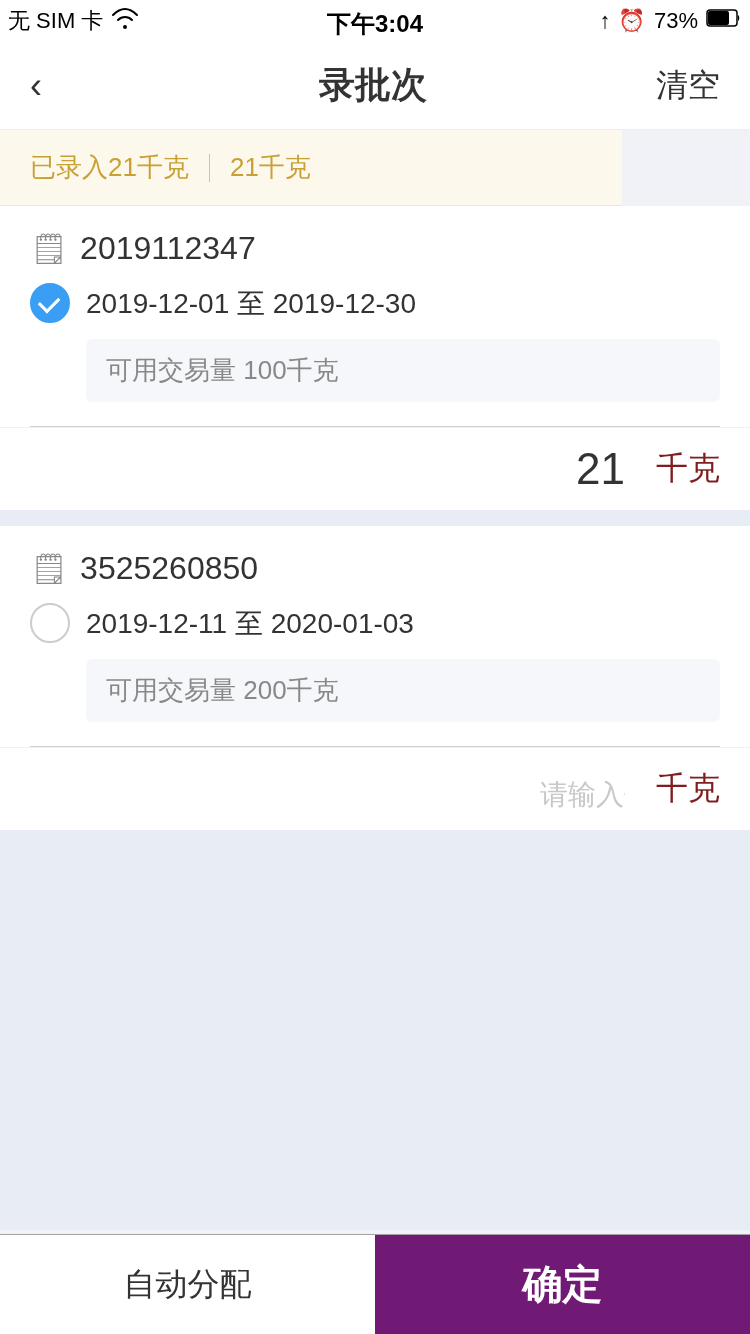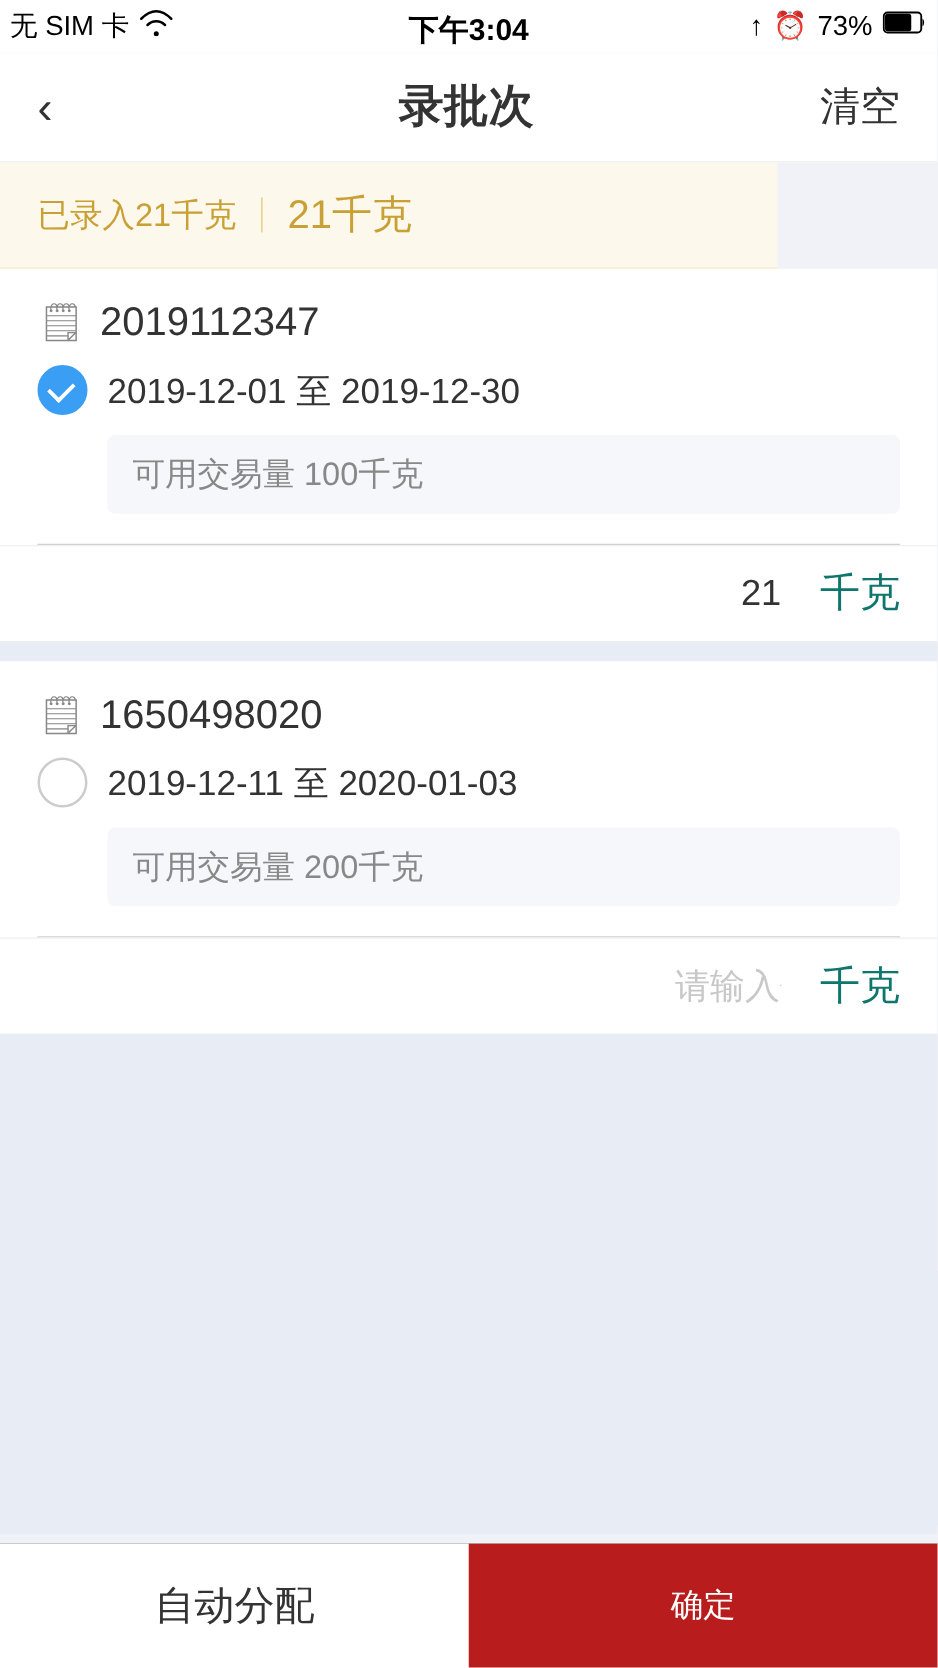--- a/index.html
+++ b/index.html
@@ -90,21 +90,21 @@
     .info-bar-label {
       font-size: 26px;
       color: #c8a035;
     }
     .info-bar-divider {
       width: 1px;
       height: 28px;
       background: #e0c870;
     }
     .info-bar-value {
-      font-size: 32px;
+      font-size: 26px;
       color: #c8a035;
     }
 
     
     .batch-item {
       background: #fff;
       margin-bottom: 0;
     }
     .batch-item-inner {
       padding: 24px 30px 24px 30px;
@@ -170,36 +170,36 @@
     }
     .batch-qty-row {
       display: flex;
       align-items: center;
       justify-content: flex-end;
       padding: 16px 30px 16px 30px;
       border-top: 1px solid #f0f0f0;
       gap: 16px;
     }
     .batch-qty-input {
-      font-size: 29px;
+      font-size: 44px;
       color: #333;
       font-weight: 500;
       border: none;
       outline: none;
       text-align: right;
       width: 100px;
       background: transparent;
     }
     .batch-qty-input::placeholder {
       color: #c8c8c8;
       font-size: 28px;
     }
     .batch-qty-unit {
       font-size: 32px;
-      color: #0f766e;
+      color: #7f1d1d;
     }
     .qty-underline {
       height: 1px;
       background: #d0d0d0;
       margin: 0 30px;
     }
 
     .section-divider {
       height: 16px;
       background: #e8ecf4;
@@ -231,24 +231,25 @@
       font-size: 32px;
       color: #333;
       background: #fff;
       cursor: pointer;
     }
     .btn-confirm {
       flex: 1;
       display: flex;
       align-items: center;
       justify-content: center;
-      font-size: 26px;
+      font-size: 40px;
       color: #fff;
-      background: #b91c1c;
+      background: #701a75;
       cursor: pointer;
+      font-weight: bold;
     }
 
     .page-content {
       padding-bottom: 100px;
     }
   </style>
 </head>
 <body>
 
 <div class="page-content">
@@ -311,21 +312,21 @@
       <span class="batch-qty-unit">千克</span>
     </div>
   </div>
 
   <div class="section-divider"></div>
 
   <div class="batch-item">
     <div class="batch-item-inner">
       <div class="batch-item-header">
         <span class="batch-id-icon">🗒</span>
-        <span class="batch-id-text">1650498020</span>
+        <span class="batch-id-text">3525260850</span>
       </div>
       <div class="batch-date-row">
         <div class="radio-circle"></div>
         <span class="batch-date-text">2019-12-11 至 2020-01-03</span>
       </div>
       <div class="batch-avail-box">
         <span class="batch-avail-text">可用交易量 200千克</span>
       </div>
     </div>
     <div class="qty-underline"></div>

